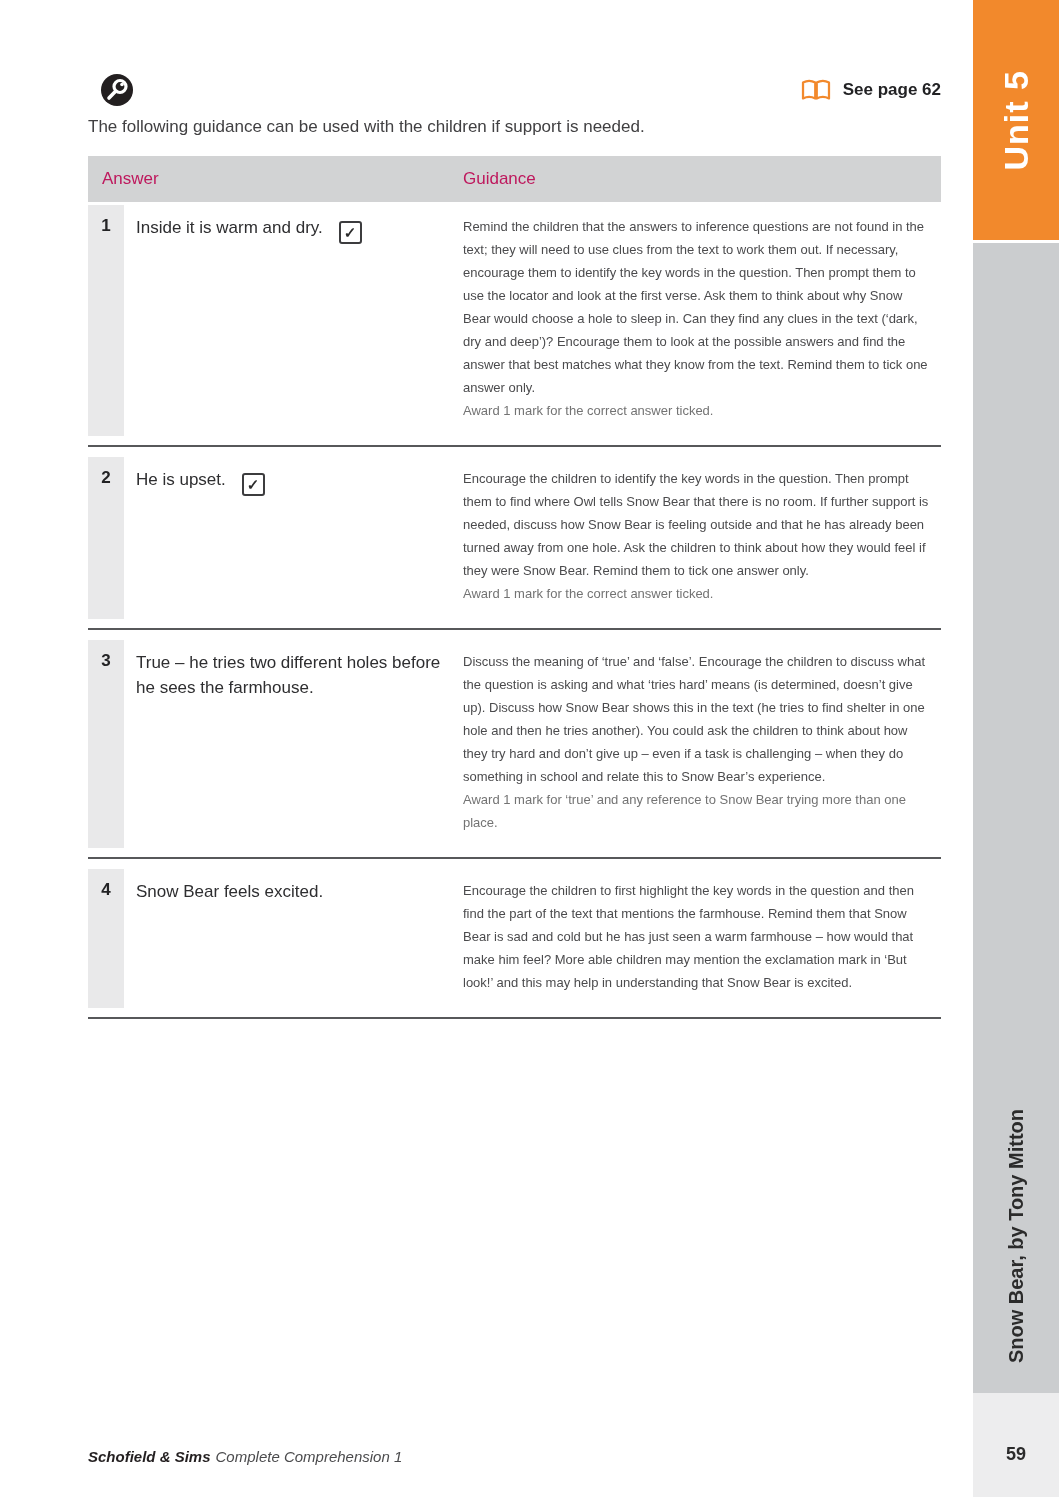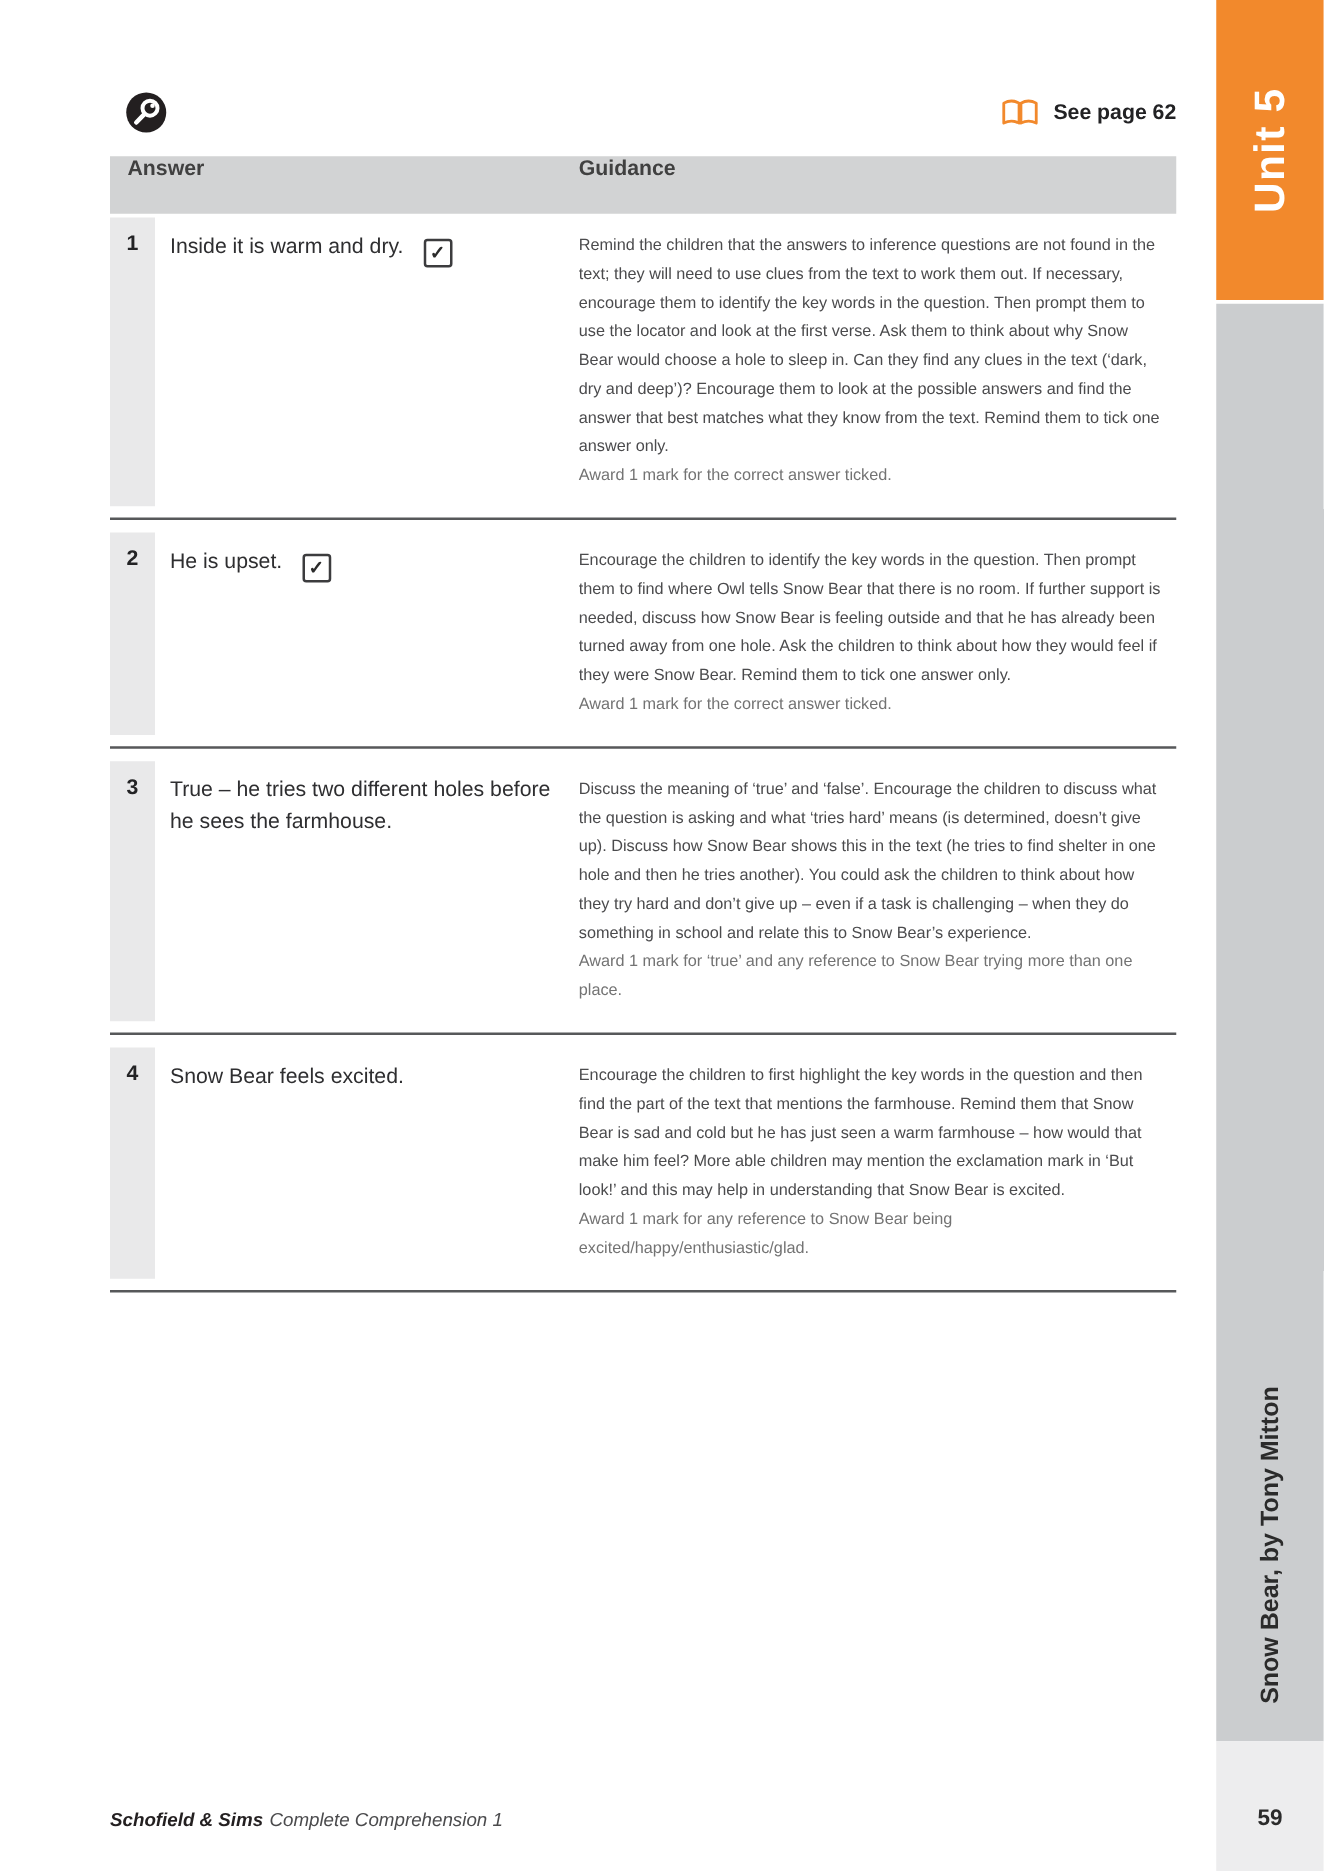--- a/index.html
+++ b/index.html
@@ -43,22 +43,22 @@
     margin-left: 13px; display: flex; align-items: center; justify-content: center; flex: none;
   }
   .see-page { margin-left: auto; display: flex; align-items: center; gap: 11px; }
   .see-page-label { font-size: 17px; font-weight: bold; color: #222224; }
 
   .subtitle { margin-top: 11px; font-size: 17px; color: #414042; }
 
   
   .mark-table { margin-top: 19px; width: 853px; }
   .mt-header {
-    display: flex; height: 46px; background: #d2d3d4;
-    font-weight: bold; font-size: 17px; color: #404040;
+    display: flex; align-items: center; height: 46px; background: #d2d3d4;
+    font-weight: normal; font-size: 17px; color: #be185d;
   }
   .mt-header .h-answer { padding-left: 14px; width: 375px; }
   .mt-header .h-guidance { flex: 1; }
 
   .mt-row { display: flex; margin-top: 3px; }
   .cell-num {
     width: 36px; background: #e9e9ea; flex: none;
     font-weight: bold; font-size: 17px; color: #232325;
     text-align: center; padding-top: 11px;
   }
@@ -113,20 +113,21 @@
       </span>
       <span class="see-page">
         <svg width="32" height="25" viewBox="0 0 34 26">
           <path d="M3.2,4.5 C7.5,2.2 12.3,2.3 16.2,4.6 L16.2,21.5 C12.3,19.4 7.5,19.3 3.2,21.4 Z" fill="none" stroke="#F2892C" stroke-width="2.4" stroke-linejoin="round"></path>
           <path d="M30.8,4.5 C26.5,2.2 21.7,2.3 17.8,4.6 L17.8,21.5 C21.7,19.4 26.5,19.3 30.8,21.4 Z" fill="none" stroke="#F2892C" stroke-width="2.4" stroke-linejoin="round"></path>
         </svg>
         <span class="see-page-label">See page 62</span>
       </span>
     </div>
 
+    <div class="subtitle">The following guidance can be used with the children if support is needed.</div>
 
     <div class="mark-table">
 
       <div class="mt-header">
         <div class="h-answer">Answer</div>
         <div class="h-guidance">Guidance</div>
       </div>
 
       <div class="mt-row">
         <div class="cell-num">1</div>
@@ -170,21 +171,20 @@
       </div>
       <div class="mt-divider"></div>
 
       <div class="mt-row">
         <div class="cell-num">4</div>
         <div class="cell-answer">
           <span>Snow Bear feels excited.</span>
         </div>
         <div class="cell-guidance">
           <div>Encourage the children to first highlight the key words in the question and then find the part of the text that mentions the farmhouse. Remind them that Snow Bear is sad and cold but he has just seen a warm farmhouse – how would that make him feel? More able children may mention the exclamation mark in ‘But look!’ and this may help in understanding that Snow Bear is excited.</div>
-          <div class="award">Award 1 mark for any reference to Snow Bear being excited/happy/enthusiastic/glad.</div>
         </div>
       </div>
       <div class="mt-divider"></div>
 
     </div>
   </div>
 
   <div class="footer">
     <span class="brand">Schofield &amp; Sims</span><span class="product">Complete Comprehension 1</span>
   </div>

